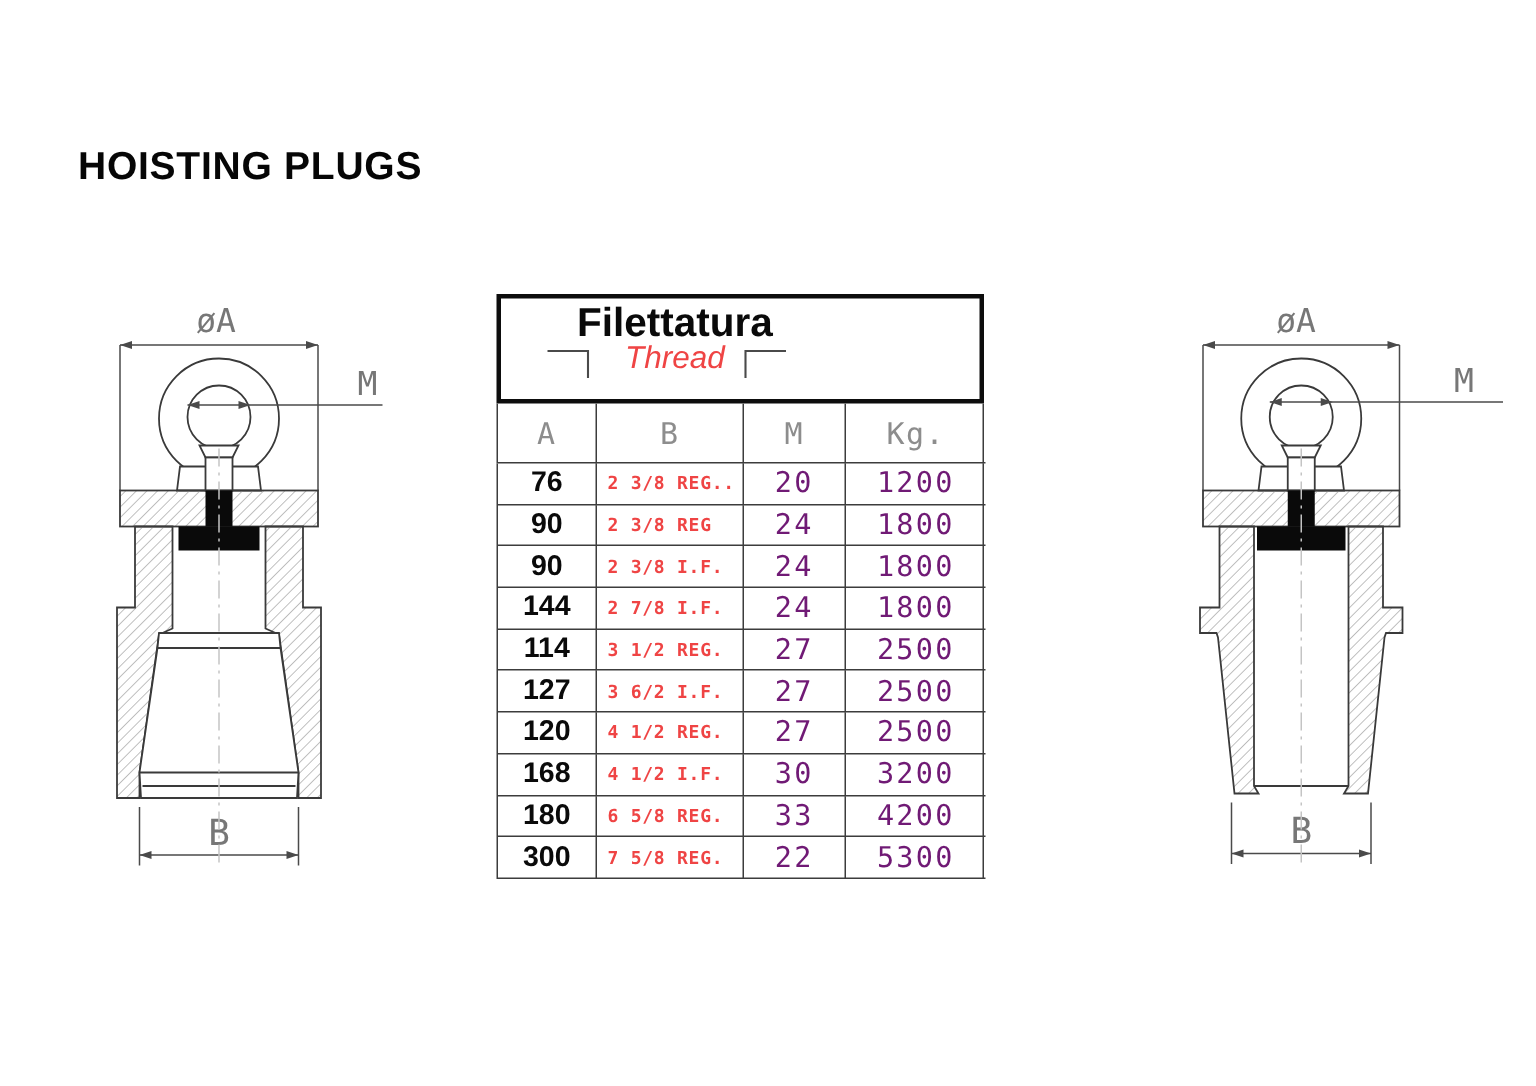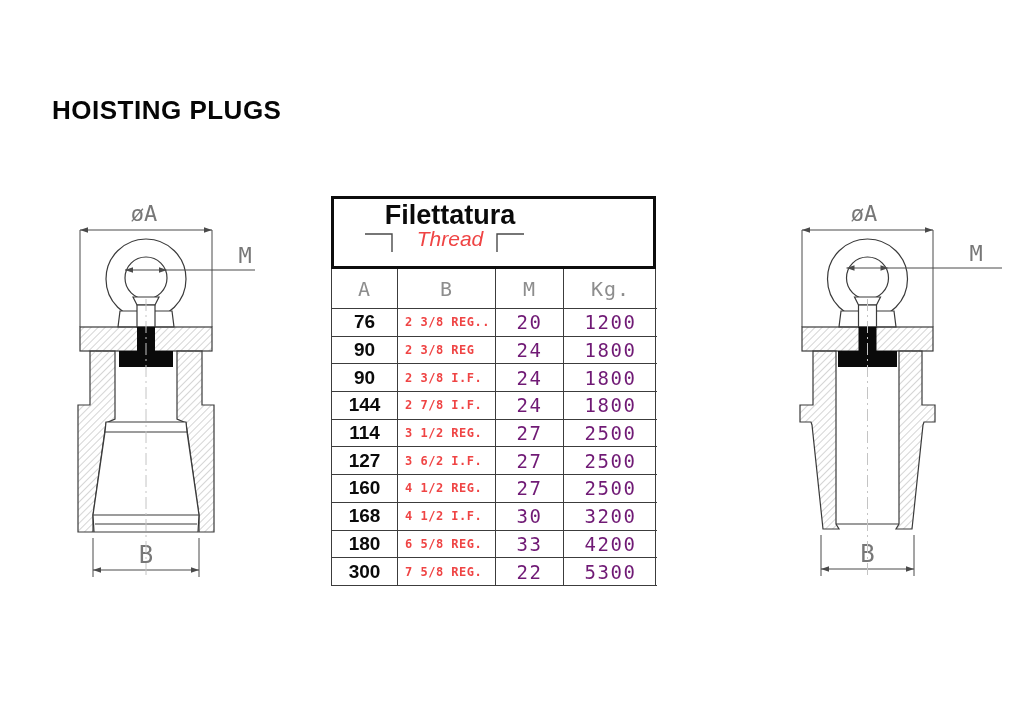--- a/index.html
+++ b/index.html
@@ -146,21 +146,21 @@
         <div class="cell-m">24</div>
         <div class="cell-kg">1800</div>
         <div class="cell-a">114</div>
         <div class="cell-b">3 1/2 REG.</div>
         <div class="cell-m">27</div>
         <div class="cell-kg">2500</div>
         <div class="cell-a">127</div>
         <div class="cell-b">3 6/2 I.F.</div>
         <div class="cell-m">27</div>
         <div class="cell-kg">2500</div>
-        <div class="cell-a">160</div>
+        <div class="cell-a">120</div>
         <div class="cell-b">4 1/2 REG.</div>
         <div class="cell-m">27</div>
         <div class="cell-kg">2500</div>
         <div class="cell-a">168</div>
         <div class="cell-b">4 1/2 I.F.</div>
         <div class="cell-m">30</div>
         <div class="cell-kg">3200</div>
         <div class="cell-a">180</div>
         <div class="cell-b">6 5/8 REG.</div>
         <div class="cell-m">33</div>

